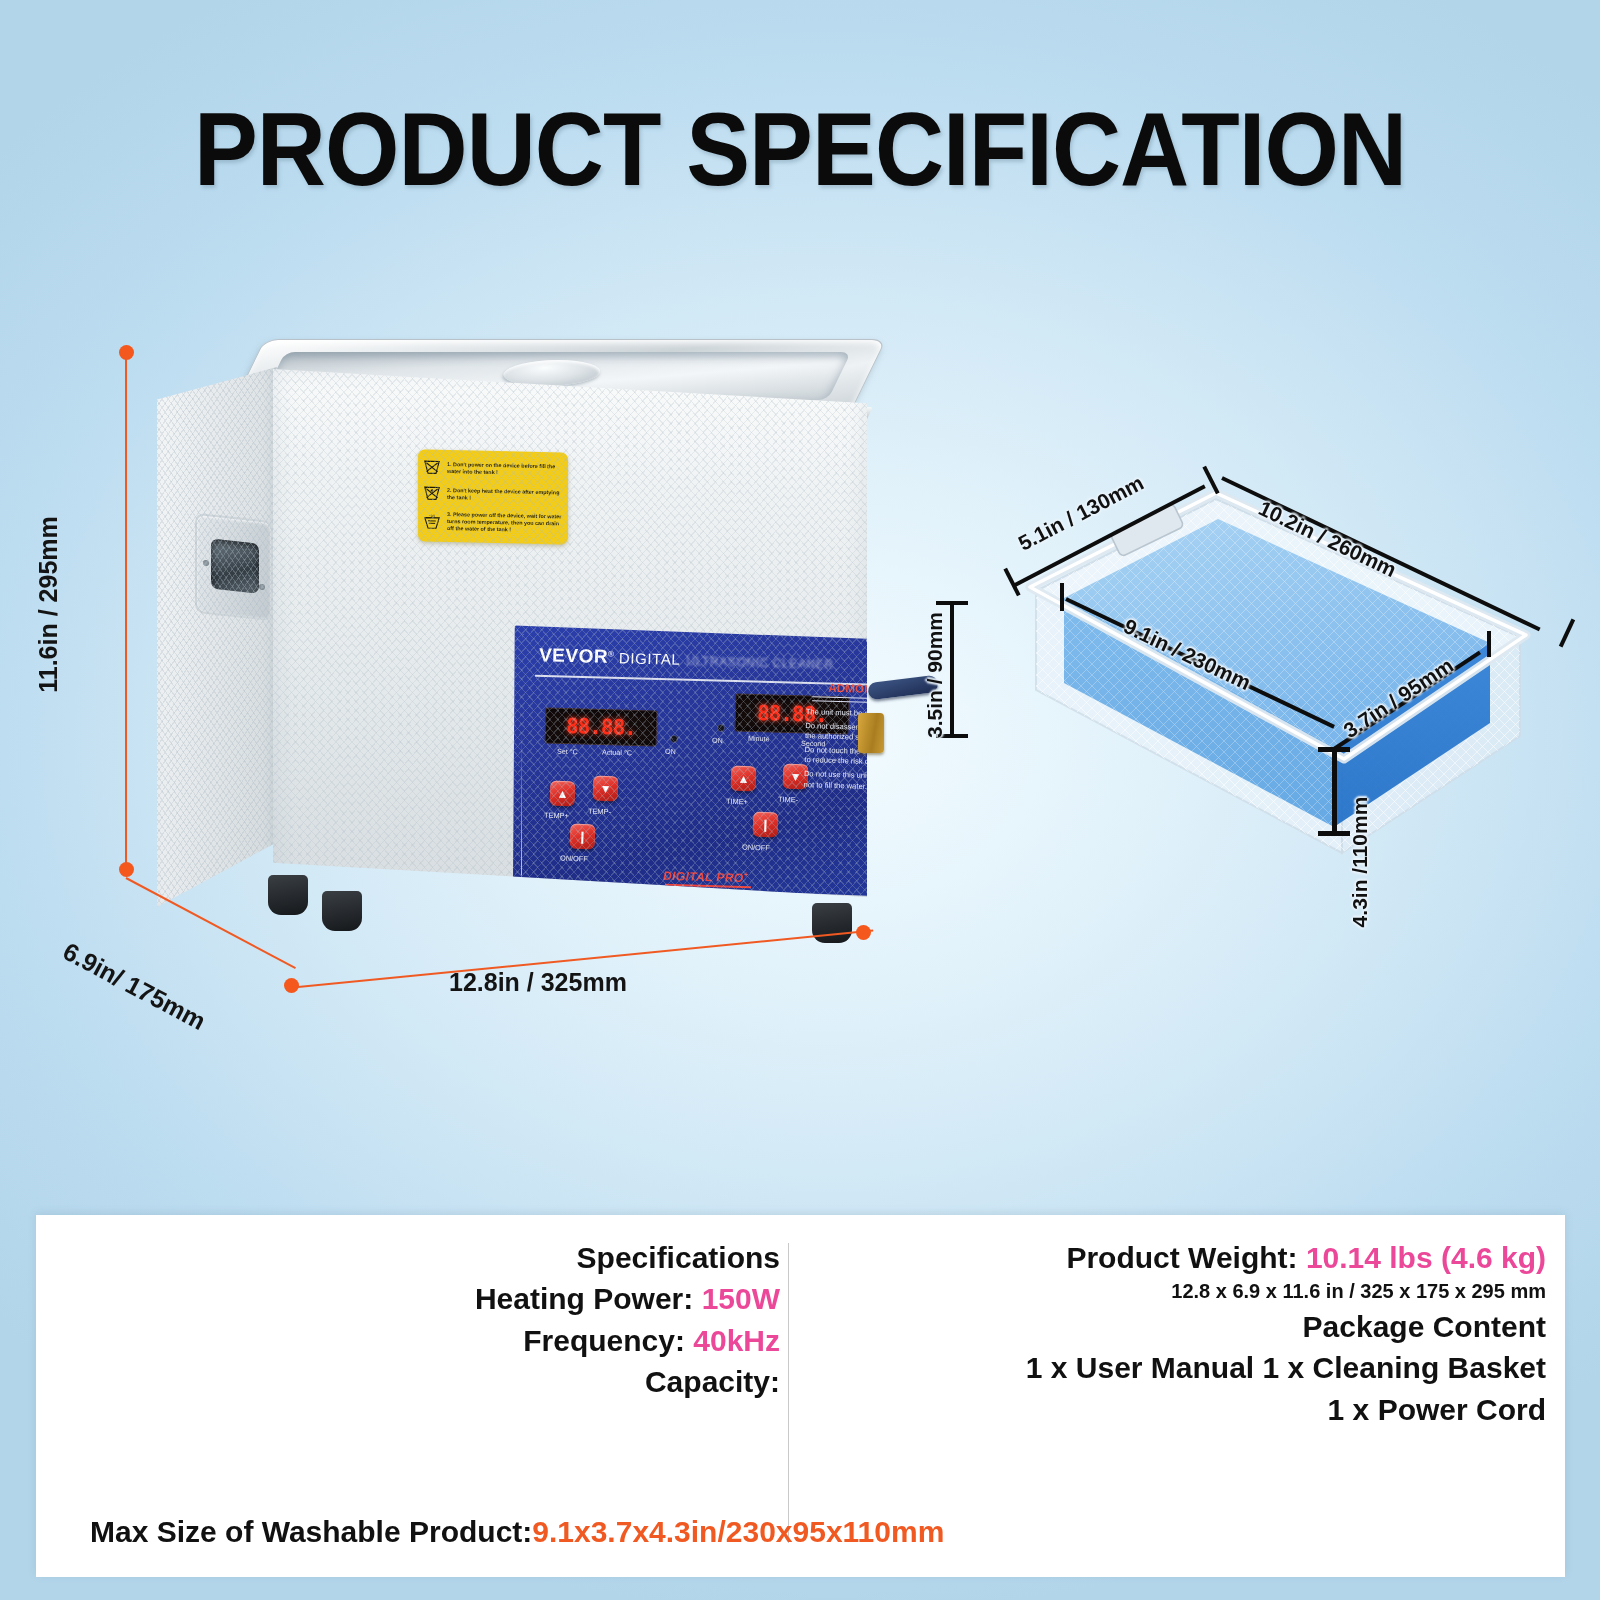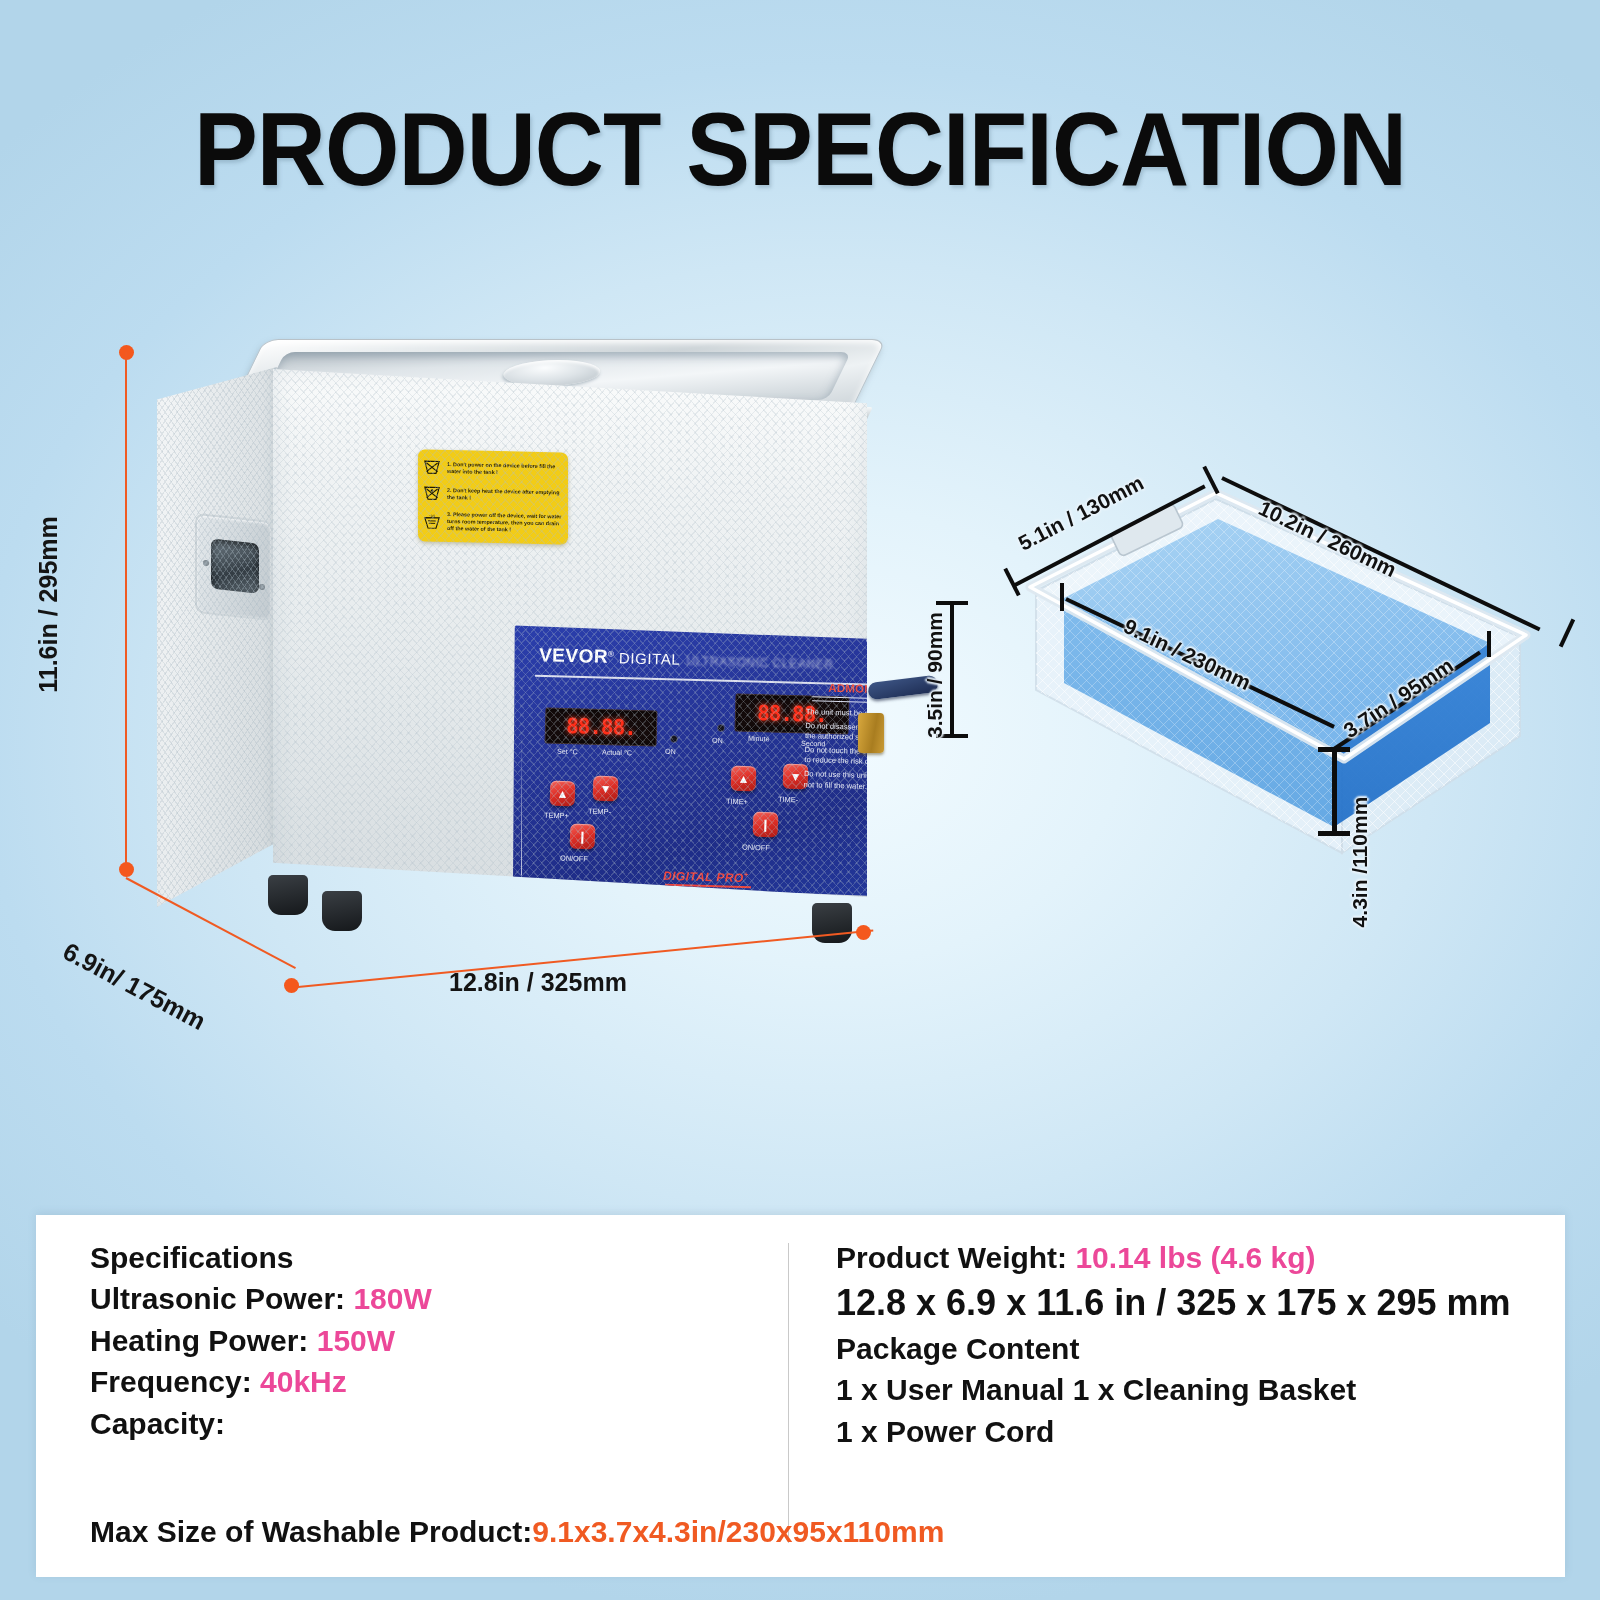--- a/index.html
+++ b/index.html
@@ -219,23 +219,23 @@
   
   #spec{
     position:absolute;left:36px;top:1215px;width:1529px;height:362px;
     background:#ffffff;
     box-shadow:0 -2px 8px rgba(90,120,145,.16);
   }
   #spec .divider{position:absolute;left:752px;top:28px;width:1px;height:300px;background:#c9c9c9;}
   .col{position:absolute;}
   .col.left{left:54px;top:22px;width:690px;}
   .col.right{left:800px;top:22px;width:710px;}
-  .line{font-size:30px;font-weight:bold;color:#111;line-height:1.38;white-space:nowrap;}
+  .line{font-size:30px;font-weight:bold;color:#111;line-height:1.38;white-space:nowrap;text-align:right;}
   .line .o{color:#ec4899;}
-  .line.sm{font-size:36px;}
+  .line.sm{font-size:20px;}
   .bottomline{
     position:absolute;left:54px;top:300px;font-size:30px;font-weight:bold;color:#111;white-space:nowrap;
   }
   .bottomline .o{color:#f05a22;}
 </style>
 </head>
 <body>
 
 <div id="stage">
 
@@ -474,23 +474,20 @@
     <div class="bcap" style="left:358px;top:376px;width:32px;height:5px;"></div>
     <div class="bdimtxt" style="left:335px;top:395px;transform:rotate(-90deg);transform-origin:center;">4.3in /110mm</div>
   </div>
 
   <div id="spec">
     <div class="divider"></div>
 
     <div class="col left">
       <div class="line">Specifications</div>
       <div class="line">
-        <span>Ultrasonic Power: </span><span class="o">180W</span>
-      </div>
-      <div class="line">
         <span>Heating Power: </span><span class="o">150W</span>
       </div>
       <div class="line">
         <span>Frequency: </span><span class="o">40kHz</span>
       </div>
       <div class="line">Capacity:</div>
     </div>
 
     <div class="col right">
       <div class="line">

